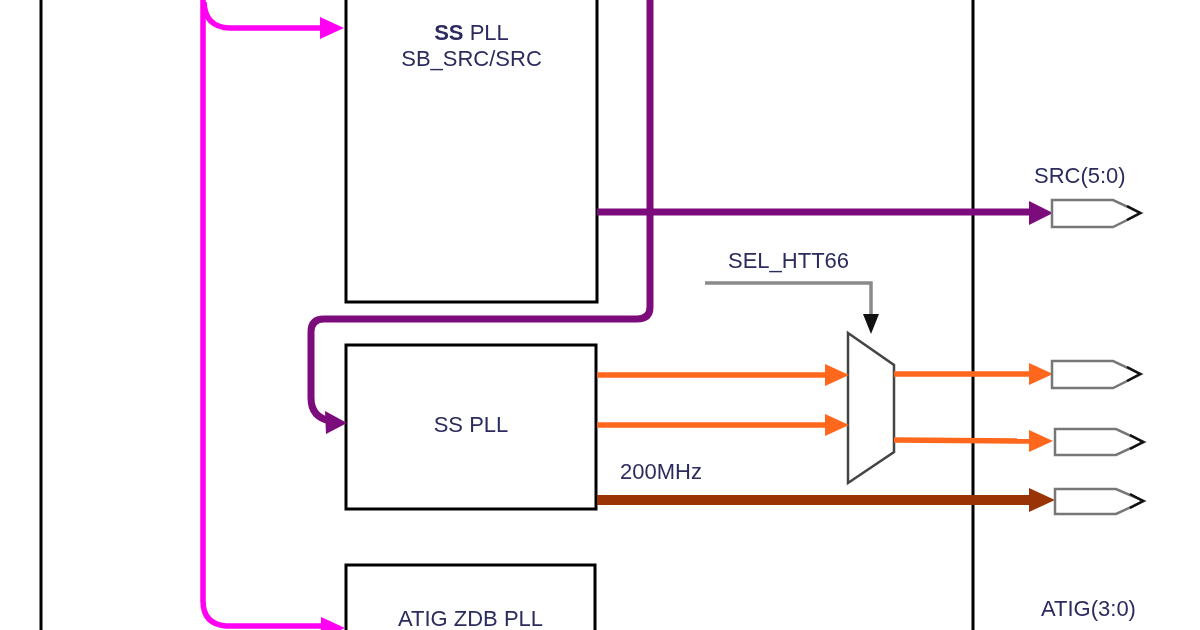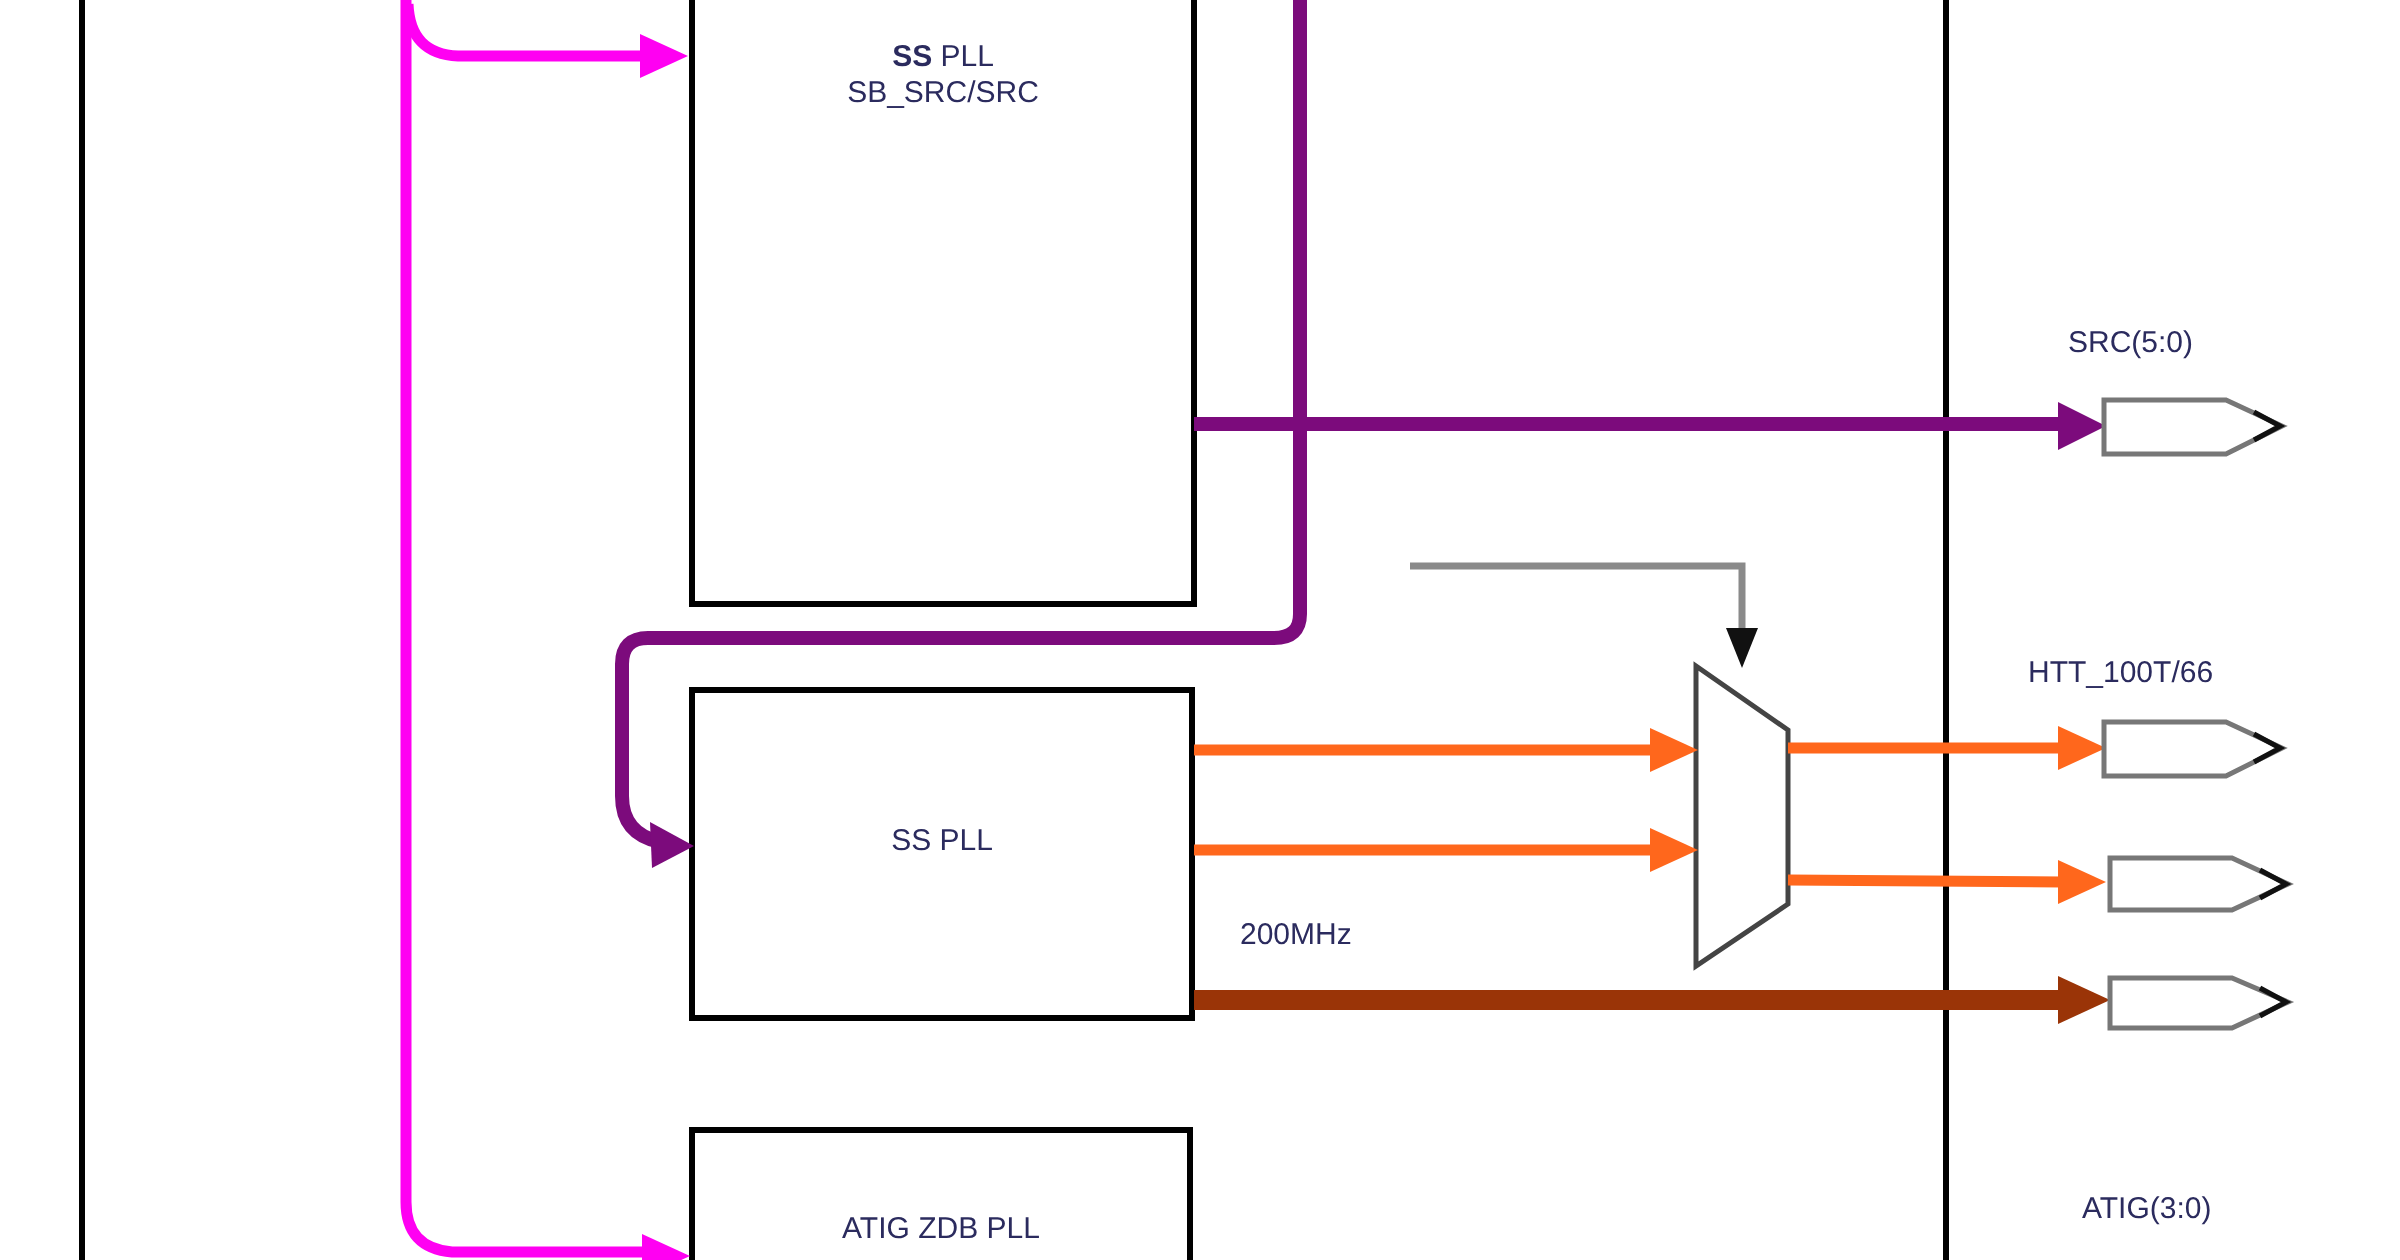--- a/index.html
+++ b/index.html
@@ -2,21 +2,21 @@
 <html style="--magenta: #ff00f2; --purple: #7c0b7c; --orange: #ff671c; --brown: #9a3407; --select_gray: #8a8a8a; --line_black: #000000; --connector_gray: #777777; --text: #2b2b5e;"><head>
 <meta charset="utf-8">
 <style>
   html,body{margin:0;padding:0;background:#fff;}
   #canvas{
     position:relative;width:1200px;height:630px;overflow:hidden;background:#fff;
     font-family:"Liberation Sans",sans-serif;
   }
   svg.layer{position:absolute;left:0;top:0;}
   .label{
-    position:absolute;font-size:15px;line-height:1.18;color:var(--text,#2b2b5e);
+    position:absolute;font-size:22px;line-height:1.18;color:var(--text,#2b2b5e);
     white-space:nowrap;
   }
   .block-text{position:absolute;text-align:center;}
   .bold{font-weight:700;}
 </style>
 </head>
 <body>
 
 <div id="canvas">
 
@@ -71,19 +71,19 @@
 
   <div class="block-text" style="left:346px;top:20px;width:251px">
     <div class="label" style="position:static"><span class="bold">SS</span><span> PLL</span></div>
     <div class="label" style="position:static">SB_SRC/SRC</div>
   </div>
 
   <div class="block-text label" style="left:346px;top:412px;width:250px">SS PLL</div>
 
   <div class="block-text label" style="left:346px;top:606px;width:249px">ATIG ZDB PLL</div>
 
+  <div class="label" style="left:728px;top:248px">SEL_HTT66</div>
   <div class="label" style="left:620px;top:459px">200MHz</div>
 
   <div class="label" style="left:1034px;top:163px">SRC(5:0)</div>
-  <div class="label" style="left:1014px;top:328px">HTT_100T/66</div>
   <div class="label" style="left:1041px;top:596px">ATIG(3:0)</div>
 
 </div>
 
 </body></html>

